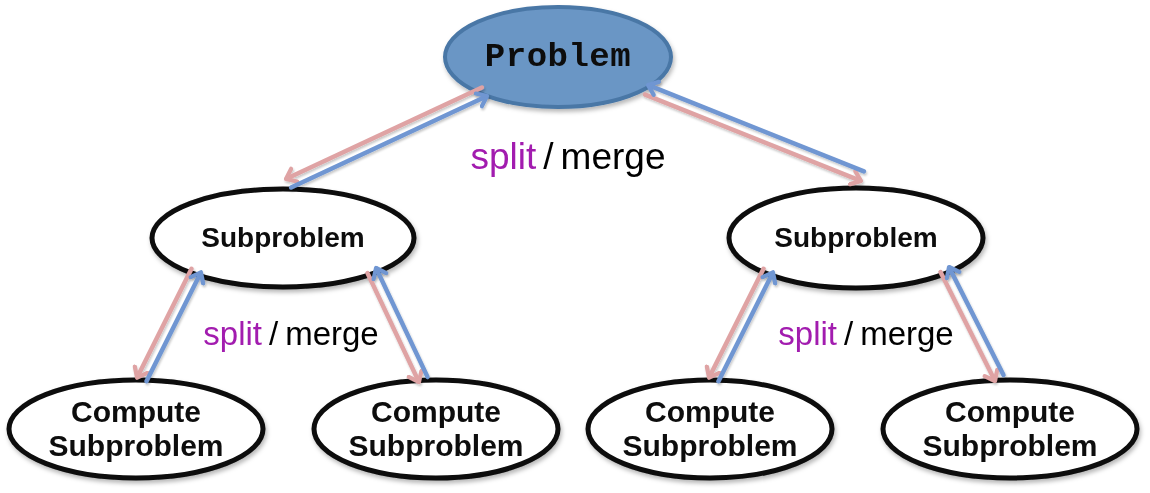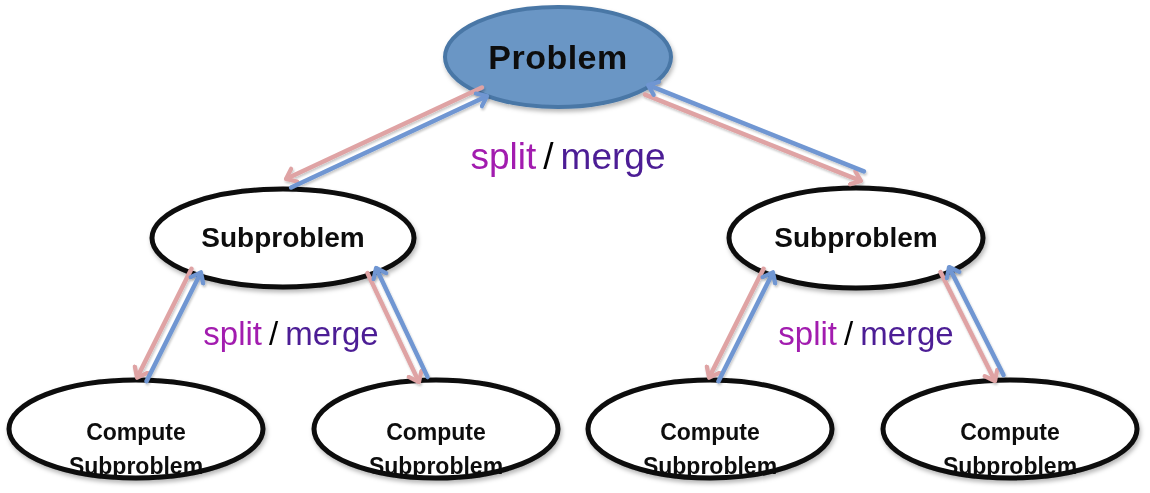--- a/index.html
+++ b/index.html
@@ -14,26 +14,26 @@
   .overlay{
     position:absolute;
     transform:translate(-50%,-50%);
     white-space:nowrap;
     text-align:center;
     color:#0d0d0d;
   }
   .node-label{font-weight:bold;}
   .problem-label{font-size:34px;letter-spacing:.5px;}
   .sub-label{font-size:28px;}
-  .leaf-label{font-size:23px;line-height:34px;margin-top:20px;}
+  .leaf-label{font-size:30px;line-height:34px;}
   .edge-label{font-size:33px;font-weight:normal;}
   .edge-label.top{font-size:37px;}
   .lbl-split{color:#a21caf;}
   .lbl-sep{color:#000000;margin:0 7px;}
-  .lbl-merge{color:#4c1d95;}
+  .lbl-merge{color:#000000;}
 </style>
 </head>
 <body>
 
 <div id="canvas">
 
   <svg id="diagram-svg" width="1150" height="493" viewBox="0 0 1150 493">
     <defs>
       <filter id="nodeShadow" x="-20%" y="-20%" width="150%" height="160%">
         <feDropShadow dx="1.5" dy="3" stdDeviation="2" flood-color="#000000" flood-opacity="0.28"></feDropShadow>
@@ -74,21 +74,21 @@
       <line x1="427.5" y1="376.9" x2="376.5" y2="268.9" marker-end="url(#blueHead)" stroke="#6f96d2"></line>
 
       <line x1="763.5" y1="268.8" x2="709.5" y2="376.8" marker-end="url(#pinkHead)" stroke="#dfa3a4"></line>
       <line x1="718.5" y1="381.2" x2="772.5" y2="273.2" marker-end="url(#blueHead)" stroke="#6f96d2"></line>
 
       <line x1="940.5" y1="272.1" x2="994.5" y2="380.1" marker-end="url(#pinkHead)" stroke="#dfa3a4"></line>
       <line x1="1003.5" y1="374.9" x2="949.5" y2="267.9" marker-end="url(#blueHead)" stroke="#6f96d2"></line>
     </g>
   </svg>
 
-  <div class="overlay node-label problem-label" style="left:558px;top:57px;">Problem</div>
+  <div class="overlay node-label problem-label" style="left:558px;top:57px;font-family:Liberation Mono, monospace;">Problem</div>
 
   <div class="overlay node-label sub-label" style="left:283px;top:238px;">Subproblem</div>
 
   <div class="overlay node-label sub-label" style="left:856px;top:238px;">Subproblem</div>
 
   <div class="overlay node-label leaf-label" style="left:136px;top:429px;">
     <div>Compute</div>
     <div>Subproblem</div>
   </div>
 

